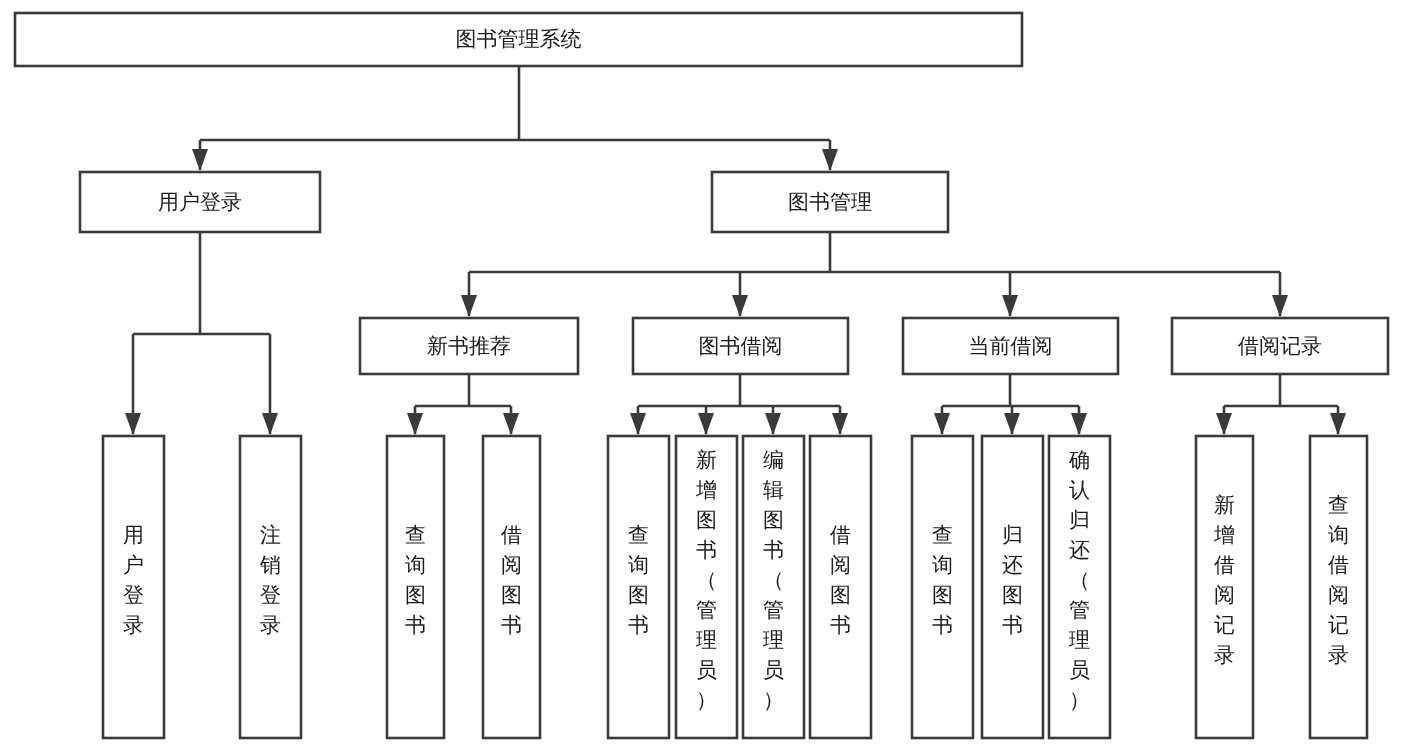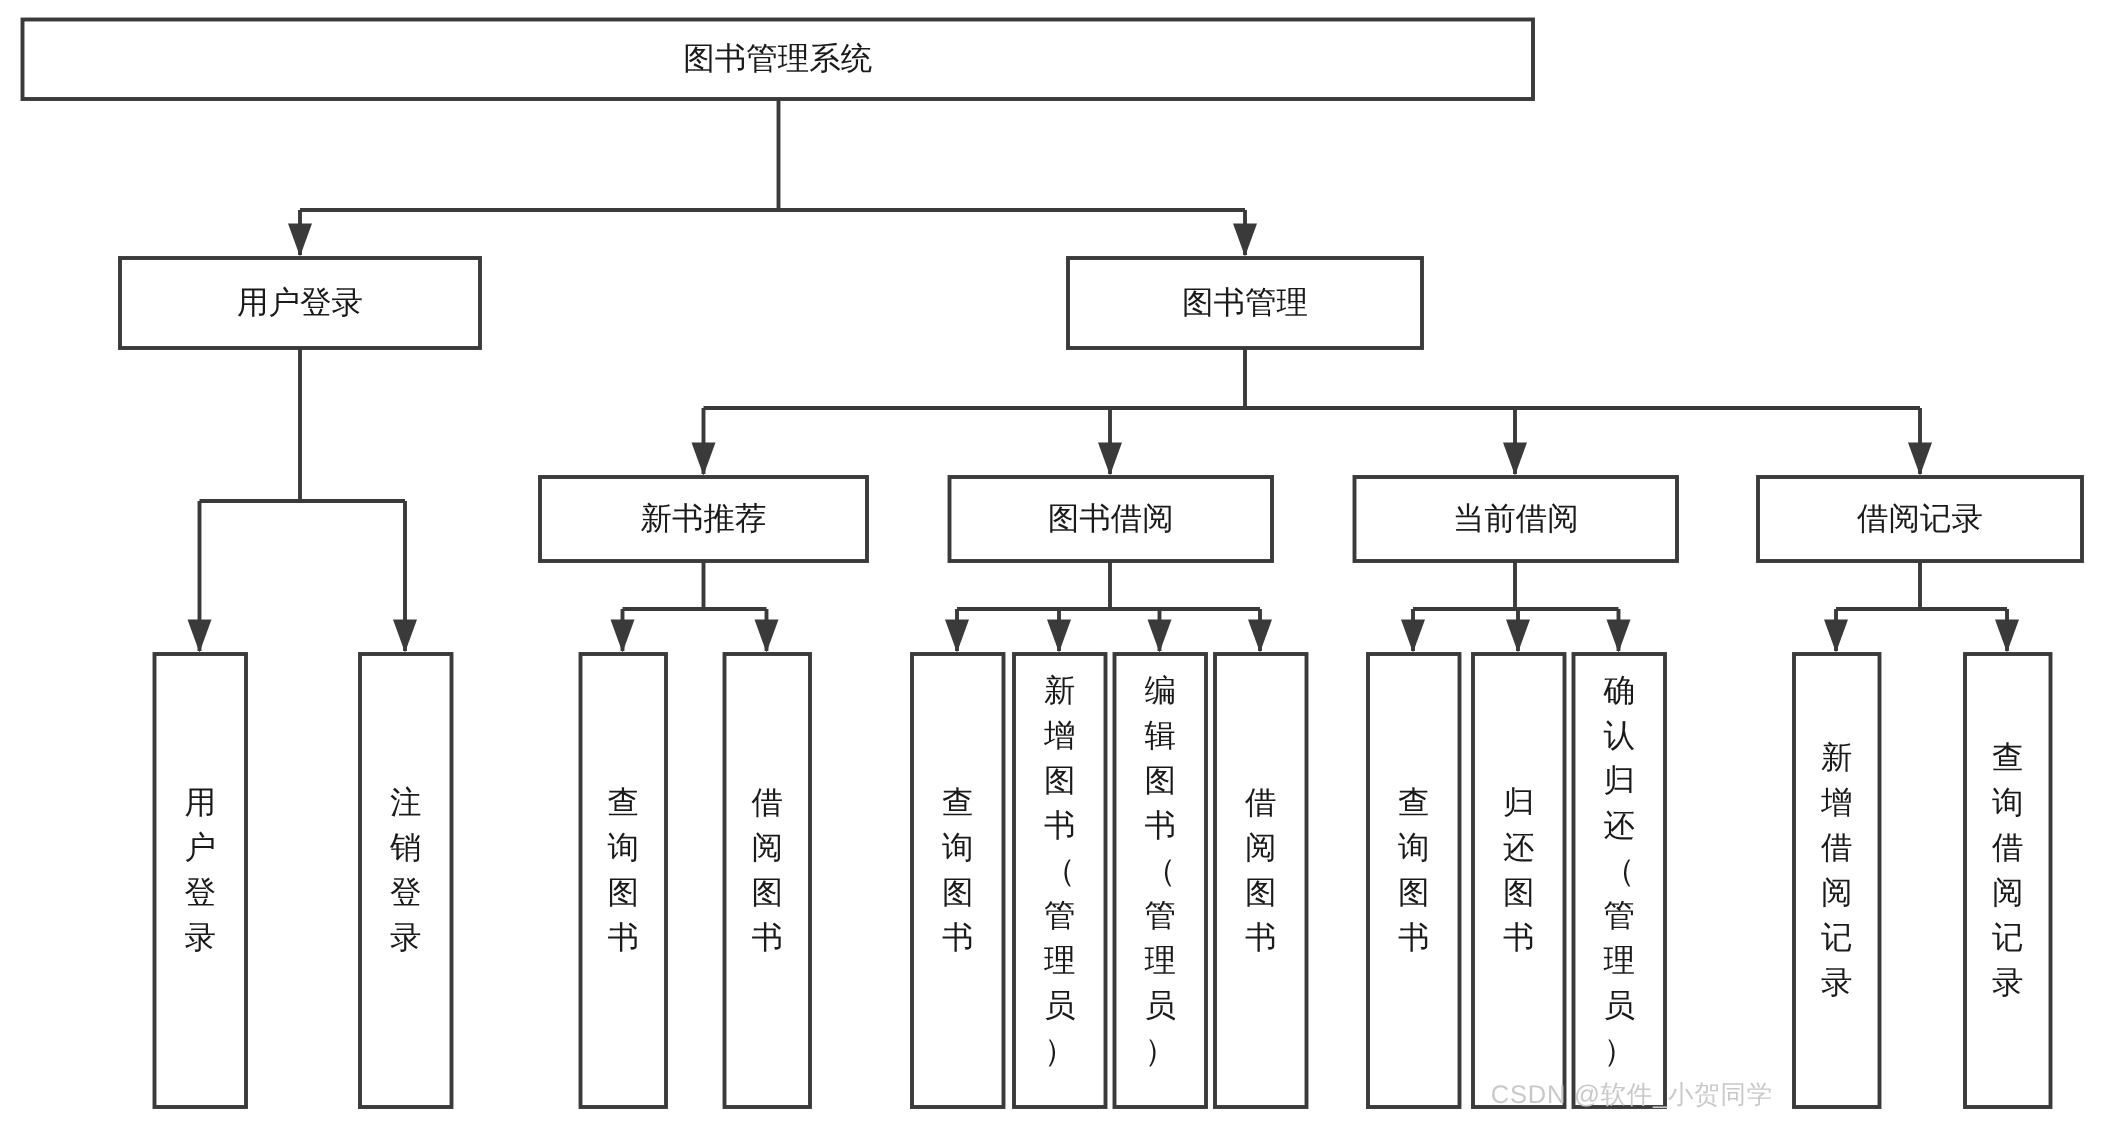--- a/index.html
+++ b/index.html
@@ -216,14 +216,13 @@
         <g>
           <rect x="1196" y="436" width="57" height="302" class="node-box"></rect>
           <text class="node-label-vertical" x="1224.5"><tspan x="1224.5" y="512">新</tspan><tspan x="1224.5" y="542">增</tspan><tspan x="1224.5" y="572">借</tspan><tspan x="1224.5" y="602">阅</tspan><tspan x="1224.5" y="632">记</tspan><tspan x="1224.5" y="662">录</tspan></text>
         </g>
         <g>
           <rect x="1310" y="436" width="57" height="302" class="node-box"></rect>
           <text class="node-label-vertical" x="1338.5"><tspan x="1338.5" y="512">查</tspan><tspan x="1338.5" y="542">询</tspan><tspan x="1338.5" y="572">借</tspan><tspan x="1338.5" y="602">阅</tspan><tspan x="1338.5" y="632">记</tspan><tspan x="1338.5" y="662">录</tspan></text>
         </g>
       </g>
   </svg>
-  <div class="watermark">CSDN @软件_小贺同学</div>
 </div>
 
 </body></html>

